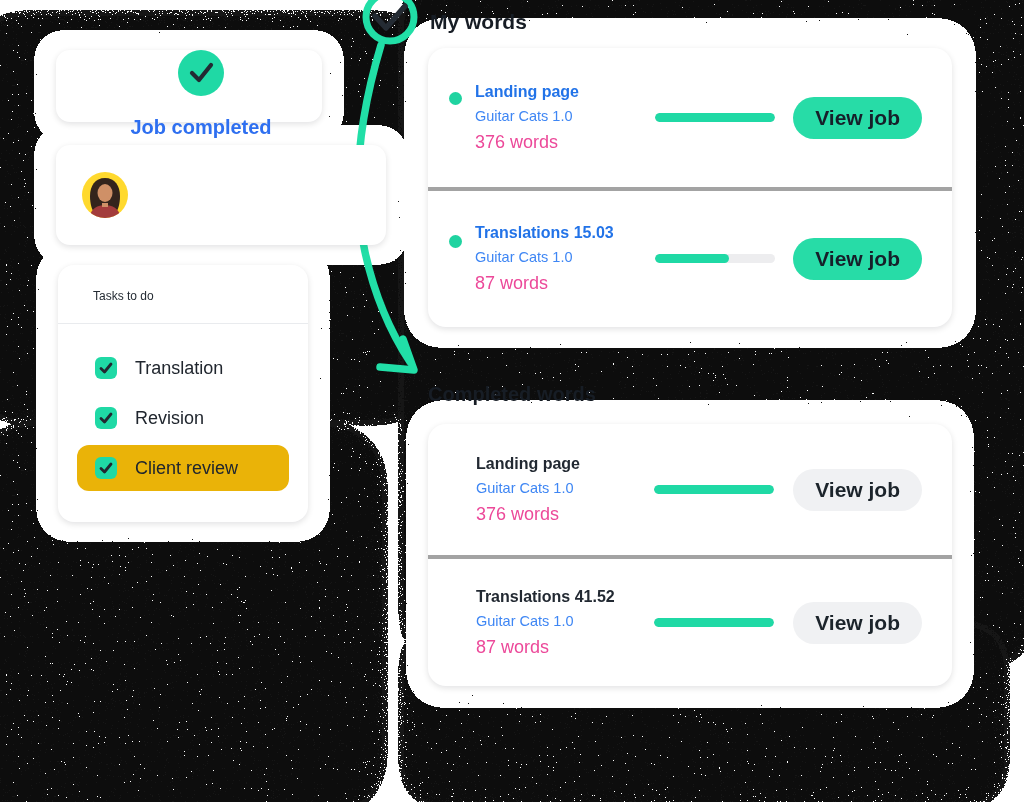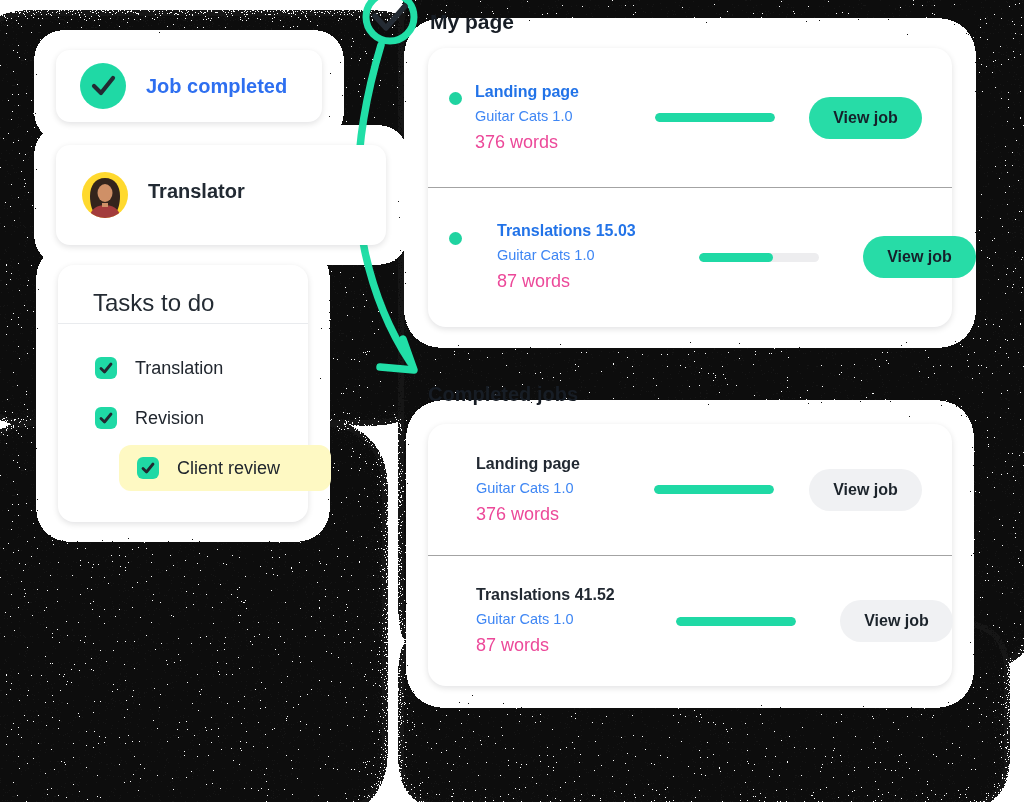--- a/index.html
+++ b/index.html
@@ -8,65 +8,65 @@
 
   
   .ink{position:absolute;background:#07090c;z-index:1;filter:url(#sprayInk);}
   .halo{position:absolute;background:#ffffff;z-index:2;filter:url(#sprayHalo);}
 
   
   .card{position:absolute;background:#fff;z-index:4;box-shadow:0 2px 6px rgba(10,12,16,.12);}
 
   
   .job-done{left:56px;top:50px;width:266px;height:72px;border-radius:14px;
-    display:flex;align-items:center;padding-left:24px;box-sizing:border-box;gap:20px;}
+    display:flex;align-items:center;padding-left:24px;box-sizing:border-box;gap:20px;flex-direction:column;}
   .job-done-label{color:#2e6ff0;font-size:20px;font-weight:600;}
 
   .translator{left:56px;top:145px;width:330px;height:100px;border-radius:14px;
     display:flex;align-items:center;padding-left:26px;box-sizing:border-box;gap:20px;}
   .translator-title{color:#222a33;font-size:20px;font-weight:600;margin-bottom:7px;}
   .translator-sub{color:#7b8691;font-size:15px;}
   .translator-sub .link{color:#3e86f4;}
 
   .tasks{left:58px;top:265px;width:250px;height:257px;border-radius:16px;box-sizing:border-box;}
-  .tasks-title{position:absolute;left:35px;top:24px;color:#242b33;font-size:24px;font-weight:500;}
+  .tasks-title{position:absolute;left:35px;top:24px;color:#242b33;font-size:12px;font-weight:500;}
   .tasks-divider{position:absolute;left:0;top:58px;width:100%;height:1px;background:#e9ebee;}
   .task-row{position:absolute;left:19px;width:212px;height:46px;border-radius:12px;
     display:flex;align-items:center;gap:18px;padding-left:18px;box-sizing:border-box;}
-  .task-row.hl{background:#fef9c3;margin-left:42px;}
+  .task-row.hl{background:#eab308;}
   .task-label{color:#20262e;font-size:18px;}
 
   
   .section-heading{position:absolute;z-index:5;color:#171d25;font-weight:700;}
   .h-myjobs{left:430px;top:10px;font-size:21px;}
   .h-completed{left:428px;top:383px;font-size:20px;}
 
   
   .jobs-card{width:524px;border-radius:18px;}
   .card-a{left:428px;top:48px;height:279px;}
   .card-b{left:428px;top:424px;height:262px;}
   .job-row{display:flex;align-items:center;box-sizing:border-box;padding:0 30px 0 21px;}
   .card-a .job-row{height:139px;}
   .card-b .job-row{height:131px;padding-left:48px;}
-  .job-row + .job-row{border-top:1px solid #a3a3a3;gap:22px;}
+  .job-row + .job-row{border-top:4px solid #a3a3a3;}
   .dot{width:13px;height:13px;border-radius:50%;background:#1fd3a0;
        align-self:flex-start;margin-top:40px;margin-right:13px;flex:none;}
   .card-a .dot{margin-top:44px;}
   .job-info{width:180px;flex:none;display:flex;flex-direction:column;}
   .card-b .job-info{width:178px;}
   .job-title{font-size:16px;font-weight:700;margin-bottom:7px;}
   .job-title.blue{color:#2273e8;}
   .job-title.dark{color:#222932;}
   .job-project{color:#3e86f4;font-size:14.5px;margin-bottom:8px;}
   .job-words{color:#ec4899;font-size:18px;}
   .bar{width:120px;height:9px;border-radius:5px;background:#ededef;flex:none;overflow:hidden;}
   .bar-fill{height:100%;border-radius:5px;background:#1fd9a5;}
   .spacer{flex:1;}
   .view-btn{height:42px;min-width:113px;border:none;border-radius:21px;
-    font-family:"Liberation Sans",sans-serif;font-size:16px;font-weight:700;cursor:pointer;
+    font-family:"Liberation Sans",sans-serif;font-size:21px;font-weight:700;cursor:pointer;
     display:flex;align-items:center;justify-content:center;padding:0 22px;box-sizing:border-box;}
   .view-btn.green{background:#27dca7;color:#16202a;}
   .view-btn.gray{background:#f0f1f3;color:#1c242b;}
 
   
   .arrow-svg{position:absolute;left:0;top:0;z-index:3;pointer-events:none;}
 
   .icon-svg{display:block;flex:none;}
 </style>
 </head>
@@ -134,21 +134,20 @@
       </defs>
     <circle cx="23" cy="23" r="23" fill="#ffd92e"></circle>
     <g clip-path="url(#av)">
       <path d="M23,6 C13,6 8,14 8,24 C8,32 10,38 12,40 L34,40 C36,38 38,32 38,24 C38,14 33,6 23,6 Z" fill="#33241c"></path>
       <ellipse cx="23" cy="21" rx="7.5" ry="9" fill="#cf9067"></ellipse>
       <path d="M7,46 C9,36 16,33 23,33 C30,33 37,36 39,46 Z" fill="#a33c3c"></path>
       <path d="M20,31 L26,31 L26,35 L20,35 Z" fill="#cf9067"></path>
     </g>
   </svg>
   <div>
-    <div class="translator-title">Translator</div>
   </div>
 </div>
 
 <div class="card tasks">
   <div class="tasks-title">Tasks to do</div>
   <div class="tasks-divider"></div>
 
   <div class="task-row" style="top:80px;">
     <svg class="icon-svg" width="22" height="22" viewBox="0 0 22 22">
       <rect x="0" y="0" width="22" height="22" rx="6" fill="#1fd9a5"></rect>
@@ -167,21 +166,21 @@
 
   <div class="task-row hl" style="top:180px;">
     <svg class="icon-svg" width="22" height="22" viewBox="0 0 22 22">
       <rect x="0" y="0" width="22" height="22" rx="6" fill="#1fd9a5"></rect>
       <path d="M6,11.5 L9.5,15 L16,7" fill="none" stroke="#212830" stroke-width="2.8" stroke-linecap="round" stroke-linejoin="round"></path>
     </svg>
     <span class="task-label">Client review</span>
   </div>
 </div>
 
-<div class="section-heading h-myjobs">My page</div>
+<div class="section-heading h-myjobs">My words</div>
 
 <div class="card jobs-card card-a">
   <div class="job-row">
     <span class="dot"></span>
     <div class="job-info">
       <span class="job-title blue">Landing page</span>
       <span class="job-project">Guitar Cats 1.0</span>
       <span class="job-words">376 words</span>
     </div>
     <div class="bar">
@@ -198,21 +197,21 @@
       <span class="job-words">87 words</span>
     </div>
     <div class="bar">
       <div class="bar-fill" style="width: 62%;"></div>
     </div>
     <div class="spacer"></div>
     <button class="view-btn green">View job</button>
   </div>
 </div>
 
-<div class="section-heading h-completed">Completed jobs</div>
+<div class="section-heading h-completed">Completed words</div>
 
 <div class="card jobs-card card-b">
   <div class="job-row">
     <div class="job-info">
       <span class="job-title dark">Landing page</span>
       <span class="job-project">Guitar Cats 1.0</span>
       <span class="job-words">376 words</span>
     </div>
     <div class="bar">
       <div class="bar-fill" style="width: 100%;"></div>

